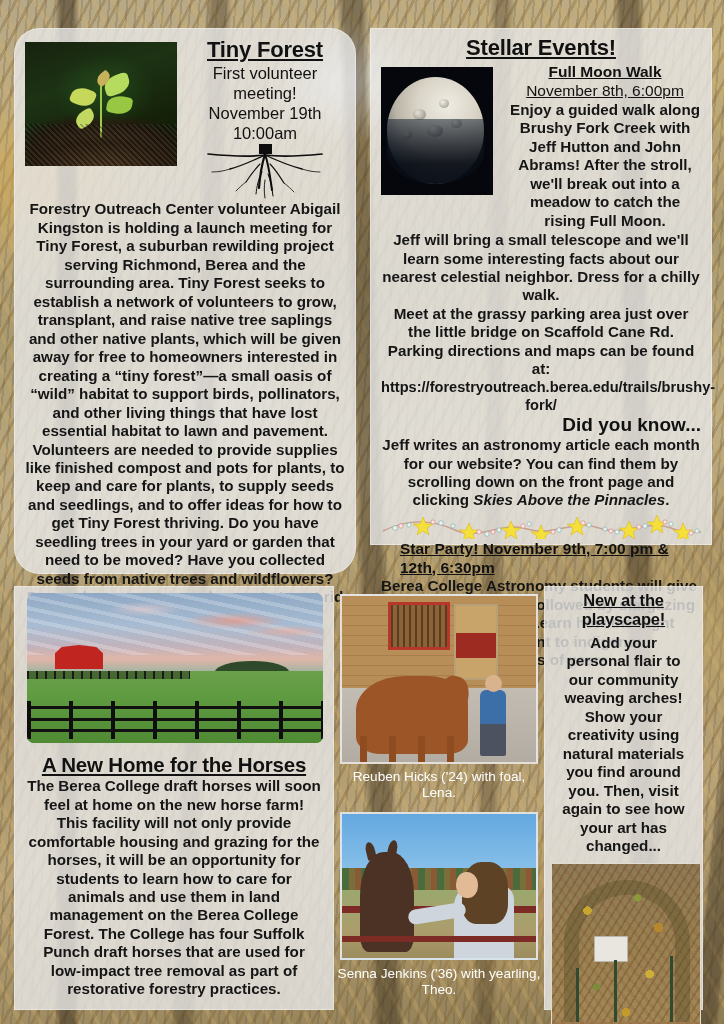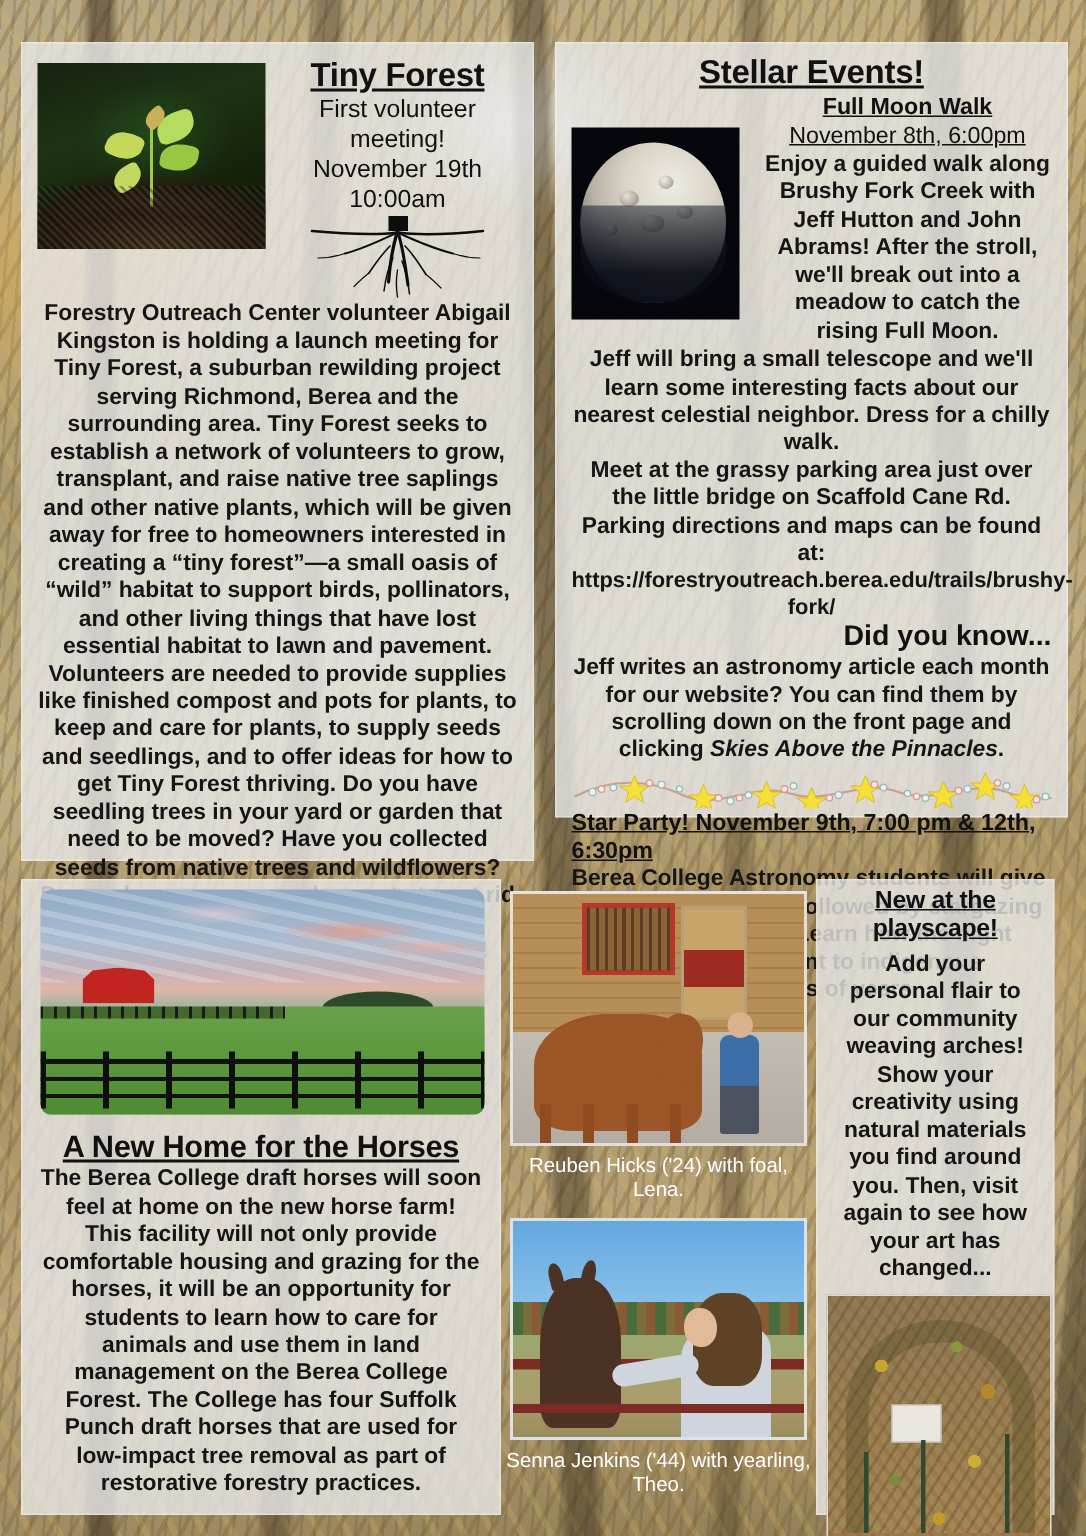--- a/index.html
+++ b/index.html
@@ -44,21 +44,21 @@
       linear-gradient(96deg, rgba(0,0,0,0) 0, rgba(0,0,0,0) 96%, rgba(44,34,22,0.40) 96.8%, rgba(44,34,22,0.40) 98.6%, rgba(0,0,0,0) 99.4%);
   }
 
   
   .panel {
     position: absolute;
     background: rgba(232,232,232,0.80);
     border: 1px solid rgba(255,255,255,0.35);
   }
 
-  .p-tinyforest { left: 14px;  top: 28px;  width: 342px; height: 546px; }
+  .p-tinyforest { left: 14px;  top: 28px;  width: 342px; height: 546px; border-radius: 26px; }
   .p-stellar    { left: 370px; top: 28px;  width: 342px; height: 517px; }
   .p-horses     { left: 14px;  top: 586px; width: 320px; height: 424px; }
   .p-playscape  { left: 544px; top: 586px; width: 159px; height: 424px; }
 
   .panel-inner { position: absolute; inset: 0; padding: 6px 10px; }
 
   
   .hdr {
     font-size: 22px;
     font-weight: bold;
@@ -67,20 +67,21 @@
     color: #111;
     line-height: 1.18;
     letter-spacing: -0.2px;
   }
   .hdr-sm {
     font-size: 15.5px;
     font-weight: bold;
     text-decoration: underline;
     color: #111;
     line-height: 1.2;
+    margin-left: 19px;
   }
   .sub {
     font-size: 16.5px;
     text-align: center;
     color: #111;
     line-height: 1.22;
   }
   .body-t {
     font-size: 15.2px;
     text-align: center;
@@ -133,21 +134,21 @@
     position: absolute; left: 0; right: 0; bottom: 0; height: 42px;
     background:
       repeating-linear-gradient(45deg, rgba(0,0,0,0.30) 0 2px, rgba(255,255,255,0.05) 2px 4px),
       radial-gradient(ellipse 95px 34px at 50% 100%, #4a3520 0%, #2b1e10 70%, rgba(0,0,0,0) 100%);
   }
   .tf-head { flex: 1 1 auto; padding-top: 2px; }
 
   .roots-svg { display: block; margin: 1px auto 0; }
 
   
-  .st-row { display: flex; gap: 16px; align-items: center; margin-top: 2px; }
+  .st-row { display: flex; gap: 16px; align-items: flex-start; margin-top: 2px; }
   .moon-photo {
     width: 112px; height: 128px; flex: 0 0 112px;
     background: #05070d;
     position: relative; overflow: hidden; margin-top: 4px;
   }
   .moon-disc {
     position: absolute; left: 6px; top: 10px; width: 97px; height: 107px;
     border-radius: 50%;
     background:
       radial-gradient(circle at 62% 26%, #efece3 0%, #d9d4c6 30%, #b9b4a6 52%, #6e7077 72%, #2c3440 88%, #11151d 100%);
@@ -456,21 +457,21 @@
     <div class="h2-rail"></div>
     <div class="h2-horse"></div>
     <div class="h2-ear1"></div>
     <div class="h2-ear2"></div>
     <div class="h2-girl-bd"></div>
     <div class="h2-girl-hr"></div>
     <div class="h2-girl-fc"></div>
     <div class="h2-arm"></div>
     <div class="h2-rail2"></div>
   </div>
-  <div class="cap" style="margin-top:6px;">Senna Jenkins ('44) with yearling, Theo.</div>
+  <div class="cap" style="margin-top:6px;">Senna Jenkins ('36) with yearling, Theo.</div>
 </div>
 
 <div class="panel p-playscape">
   <div class="panel-inner" style="padding:4px 6px;">
     <div class="hdr" style="font-size:16.5px;">New at the playscape!</div>
     <div class="pl-text">
       <div class="body-t">Add your personal flair to our community weaving arches!</div>
       <div class="body-t">Show your creativity using natural materials you find around you. Then, visit again to see how your art has changed...</div>
     </div>
     <div class="arch-photo">

